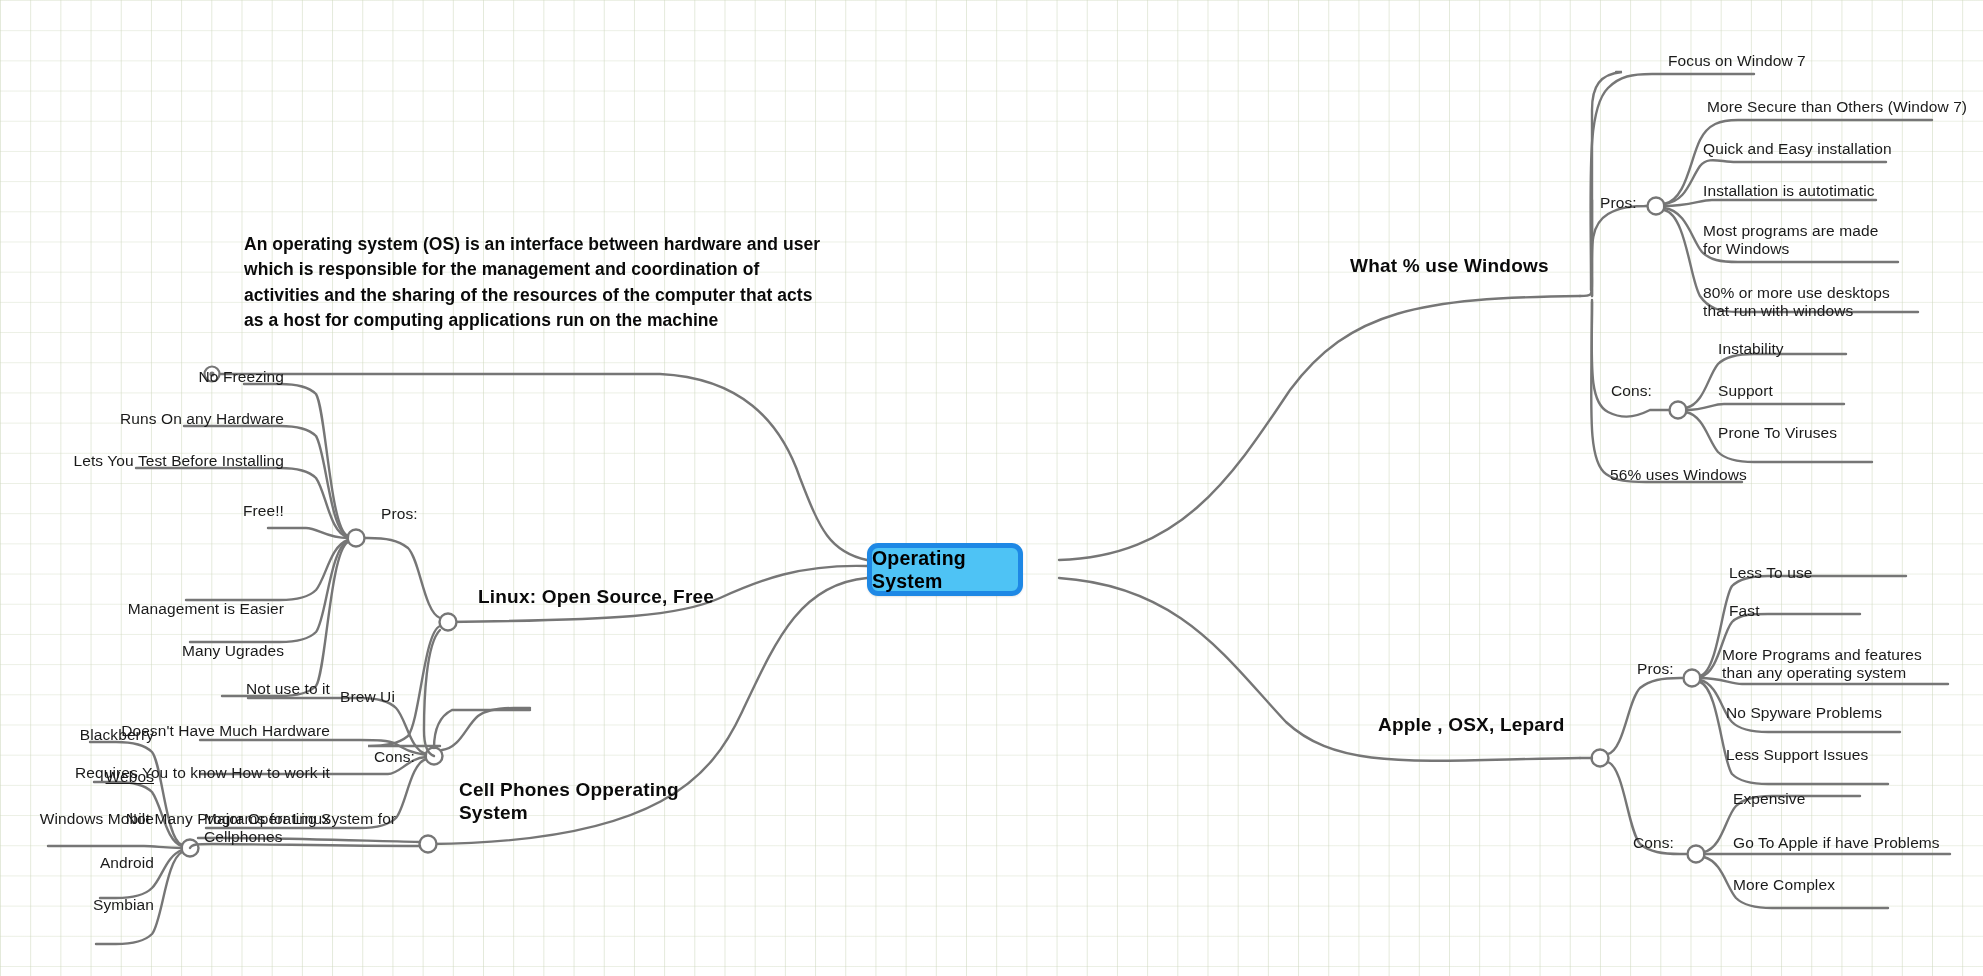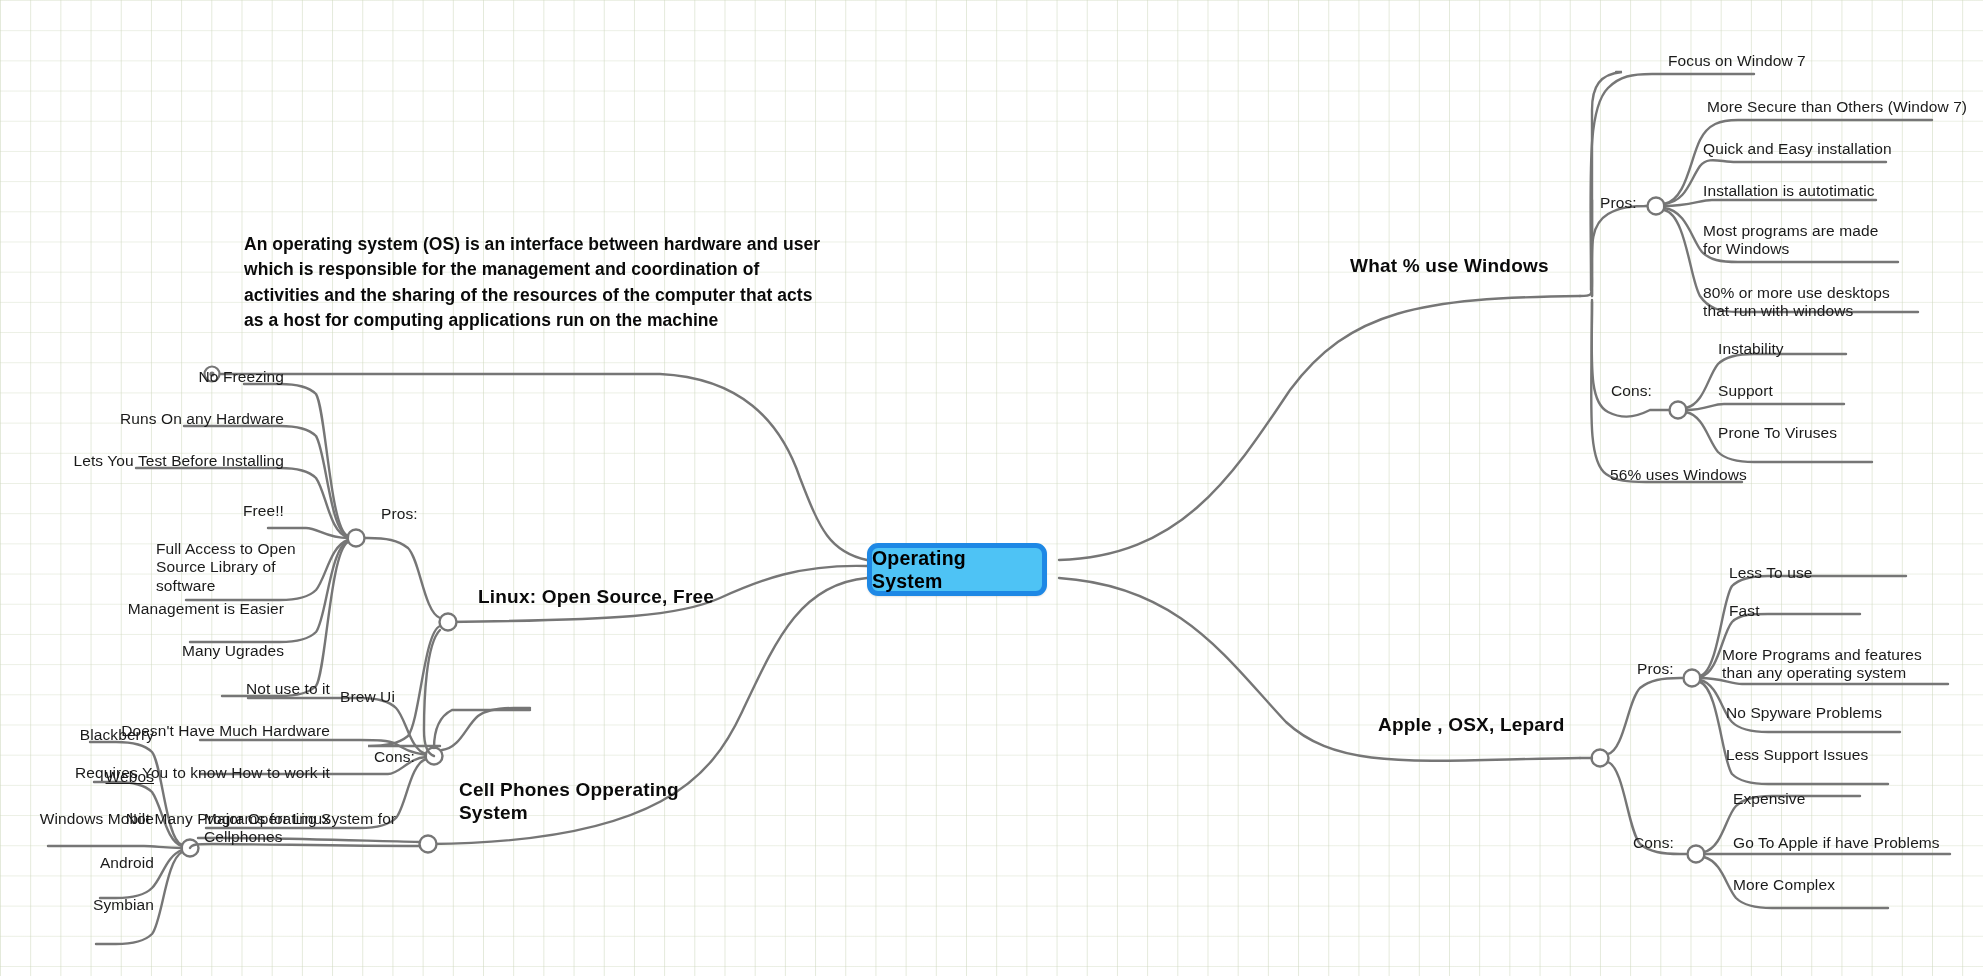--- a/index.html
+++ b/index.html
@@ -53,21 +53,21 @@
     font-weight: bold;
     line-height: 1.45;
     white-space: pre-line;
     width: 580px;
     letter-spacing: 0.05px;
   }
   #root-node {
     position: absolute;
     left: 867px;
     top: 543px;
-    width: 180px;
+    width: 156px;
     height: 53px;
     box-sizing: border-box;
     background: #4ec3f5;
     border: 5px solid #1e88e5;
     border-radius: 11px;
     display: flex;
     align-items: center;
     justify-content: center;
     color: #000000;
     font-size: 19.5px;
@@ -220,21 +220,20 @@
   <div class="lbl" style="left:1733px; top:790px;">Expensive</div>
   <div class="lbl" style="left:1733px; top:834px;">Go To Apple if have Problems</div>
   <div class="lbl" style="left:1733px; top:876px;">More Complex</div>
 
   <div class="lbl" style="left:381px; top:505px;">Pros:</div>
 
   <div class="lbl r" style="left:110px; top:368px; width:174px;">No Freezing</div>
   <div class="lbl r" style="left:60px; top:410px; width:224px;">Runs On any Hardware</div>
   <div class="lbl r" style="left:24px; top:452px; width:260px;">Lets You Test Before Installing</div>
   <div class="lbl r" style="left:120px; top:502px; width:164px;">Free!!</div>
-  <div class="lbl wrap" style="left:156px; top:540px; width:172px;">Full Access to Open Source Library of software</div>
   <div class="lbl r" style="left:60px; top:600px; width:224px;">Management is Easier</div>
   <div class="lbl r" style="left:100px; top:642px; width:184px;">Many Ugrades</div>
 
   <div class="lbl" style="left:374px; top:748px;">Cons:</div>
 
   <div class="lbl r" style="left:130px; top:680px; width:200px;">Not use to it</div>
   <div class="lbl r" style="left:60px; top:722px; width:270px;">Doesn't Have Much Hardware</div>
   <div class="lbl r" style="left:30px; top:764px; width:300px;">Requires You to know How to work it</div>
   <div class="lbl r" style="left:60px; top:810px; width:270px;">Not Many Programs for Linux</div>
 

